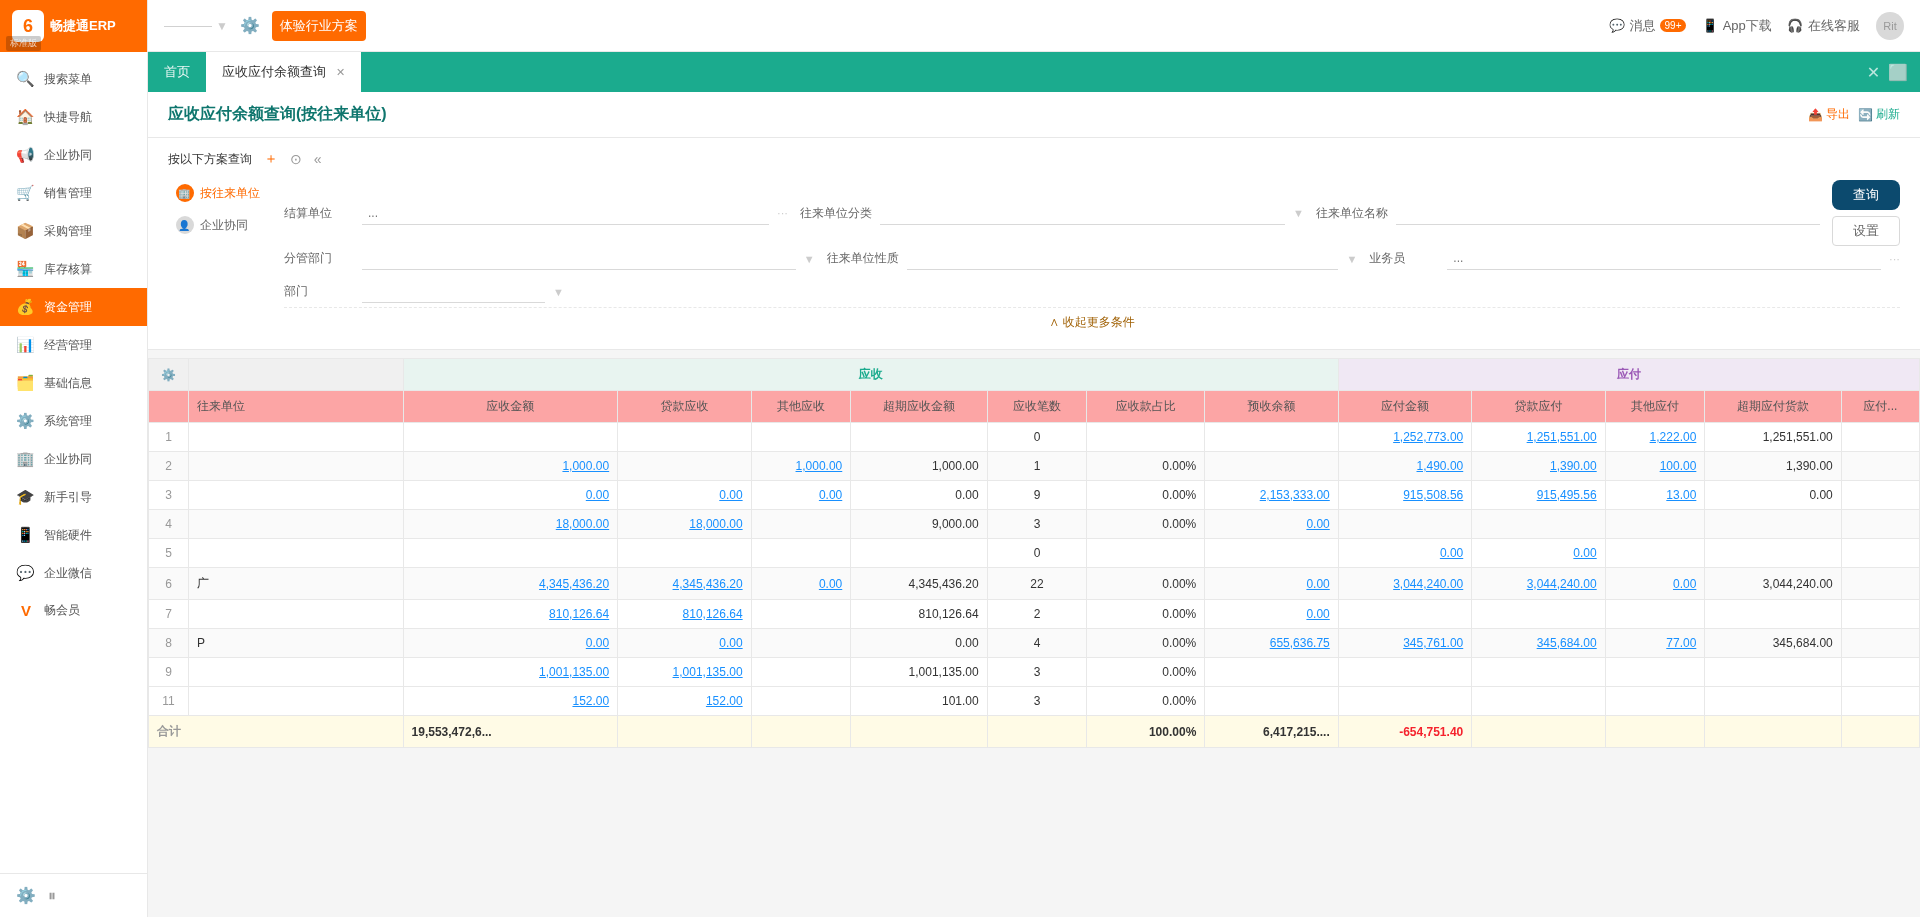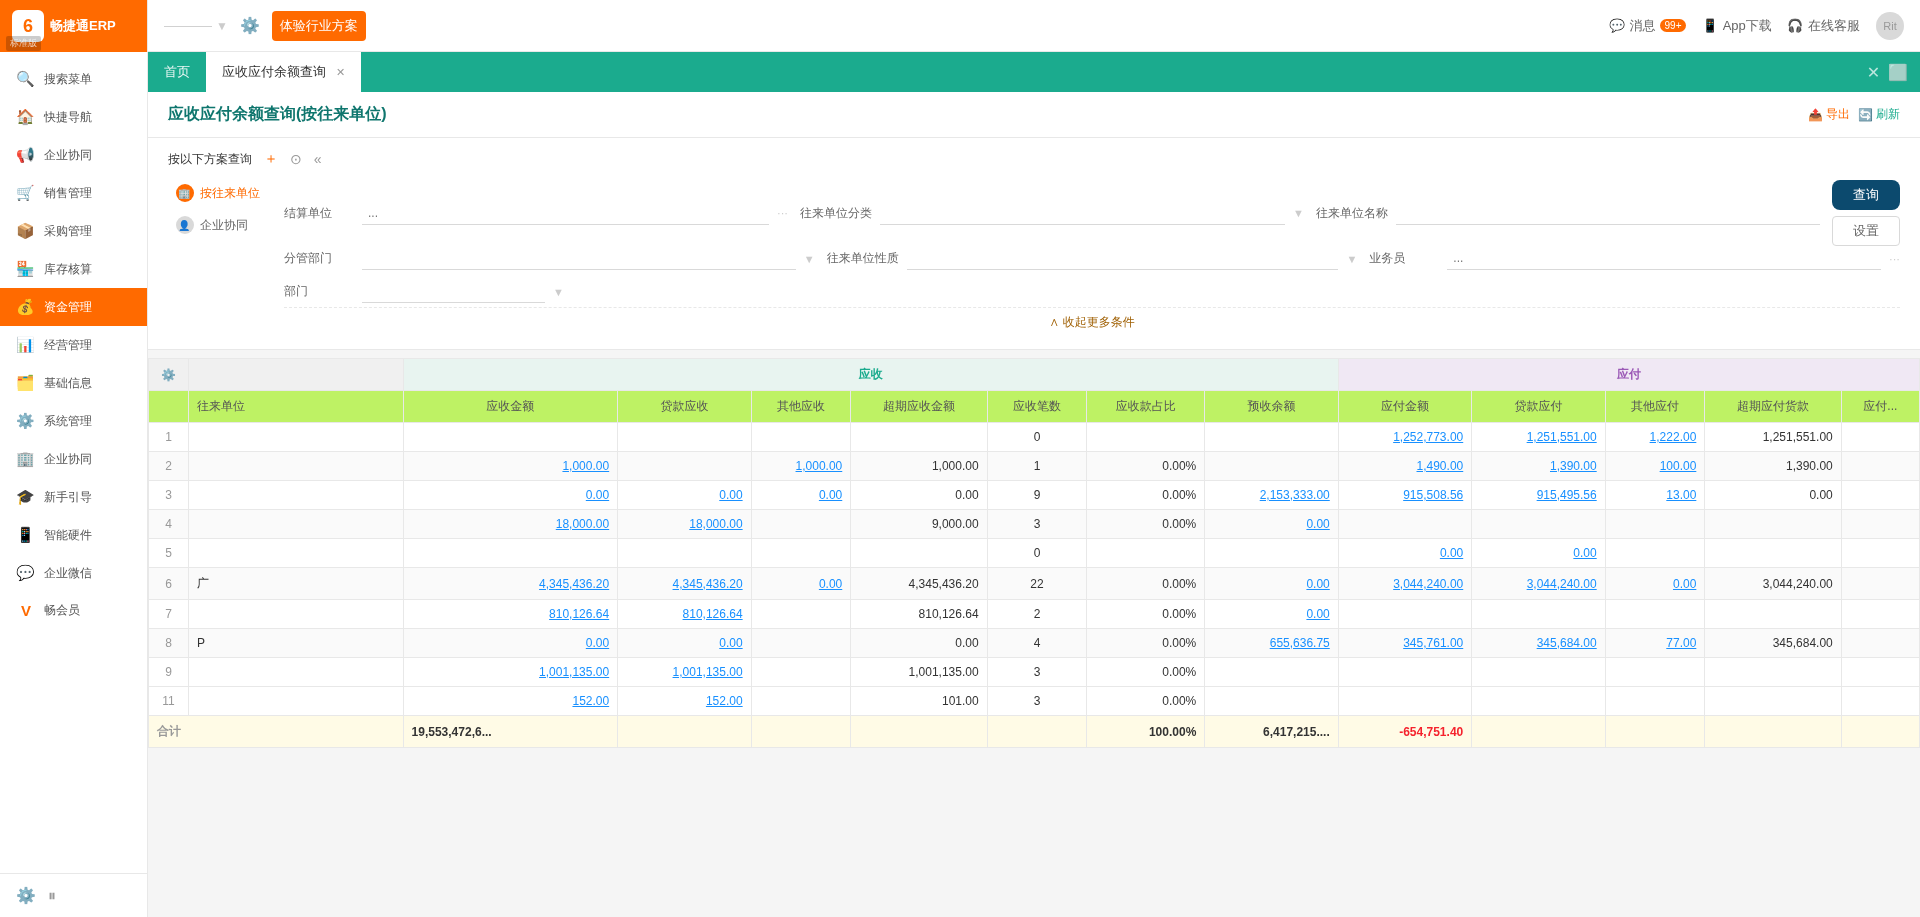--- a/index.html
+++ b/index.html
@@ -132,21 +132,21 @@
     }
     .data-table th, .data-table td {
       border: 1px solid #e8e8e8; padding: 7px 8px; white-space: nowrap; text-align: right;
     }
     .data-table th { background: #fafafa; text-align: center; font-weight: normal; color: #555; }
     .data-table td:first-child { text-align: center; color: #999; width: 40px; }
     .data-table td:nth-child(2) { text-align: left; min-width: 140px; color: #333; }
     .data-table .group-header th {
       background: #f0f0f0; text-align: center; font-weight: bold;
     }
-    .data-table .sub-header th { background: #bef264; }
+    .data-table .sub-header th { background: #fca5a5; }
     .cell-link { color: #1890ff; text-decoration: underline; cursor: pointer; }
     .footer-row td { background: #fffbe6; font-weight: bold; }
     .footer-row td:first-child { text-align: left; }
     .gear-icon { color: #999; cursor: pointer; }
   </style>
 </head>
 <body>
 
 <div class="sidebar">
   <div class="sidebar-logo">

